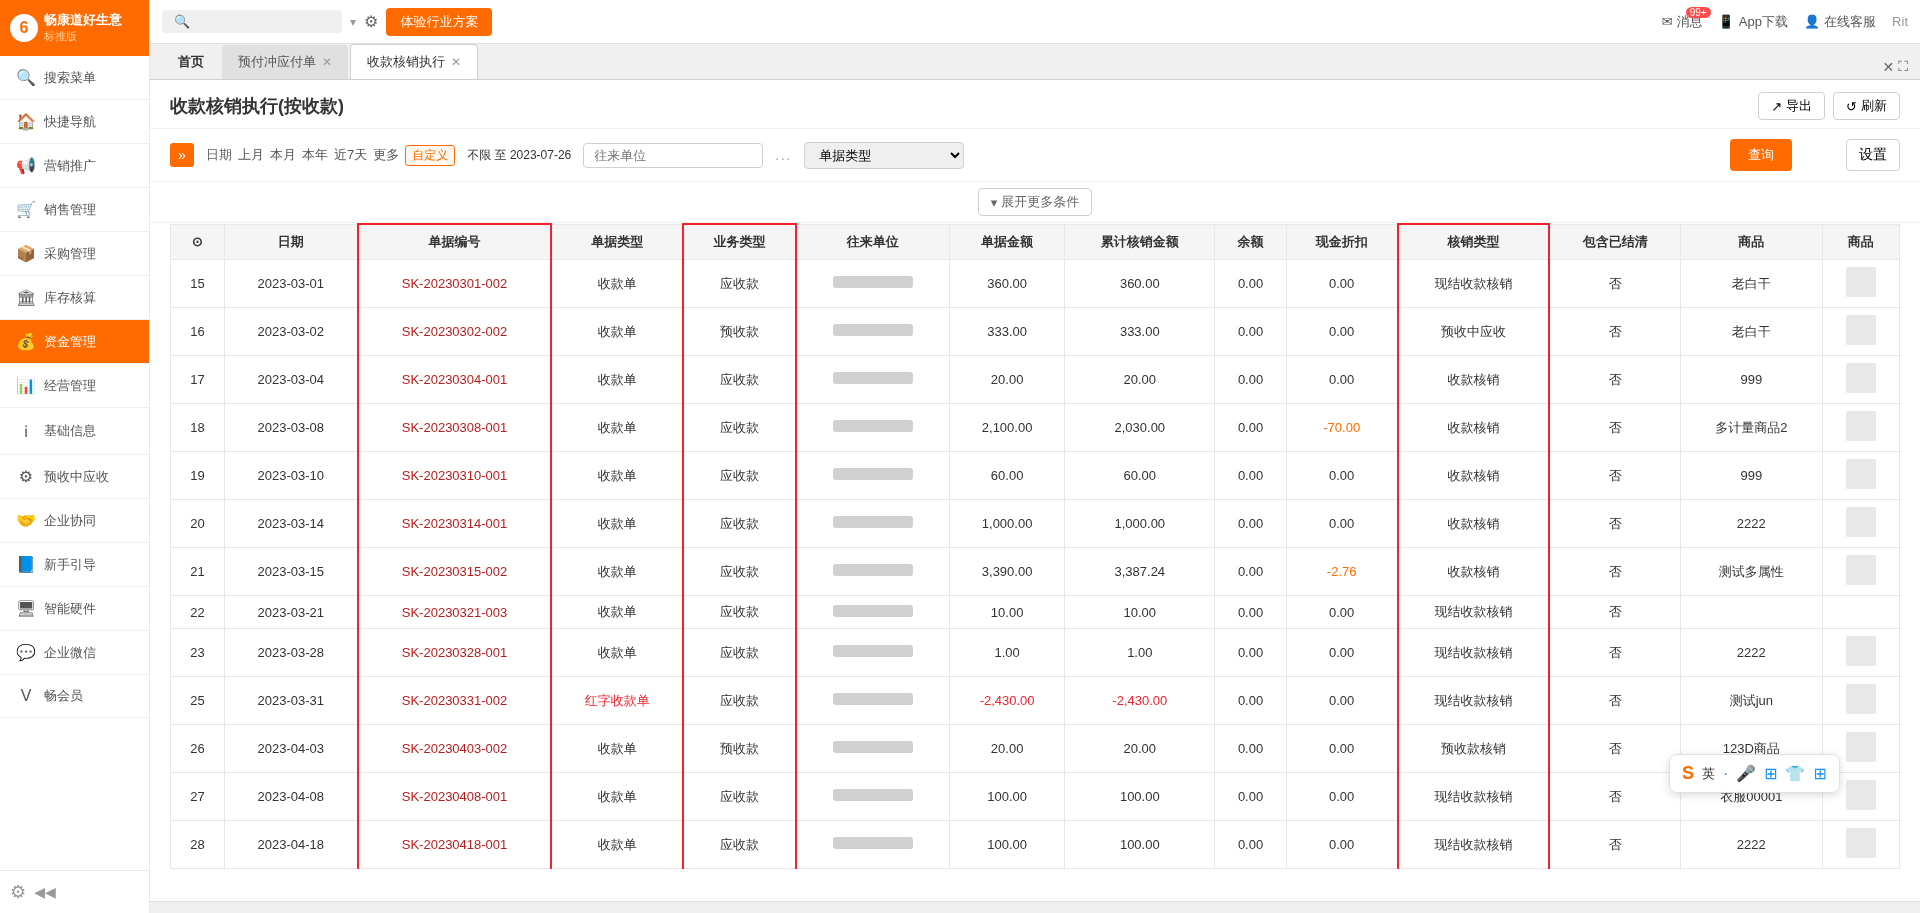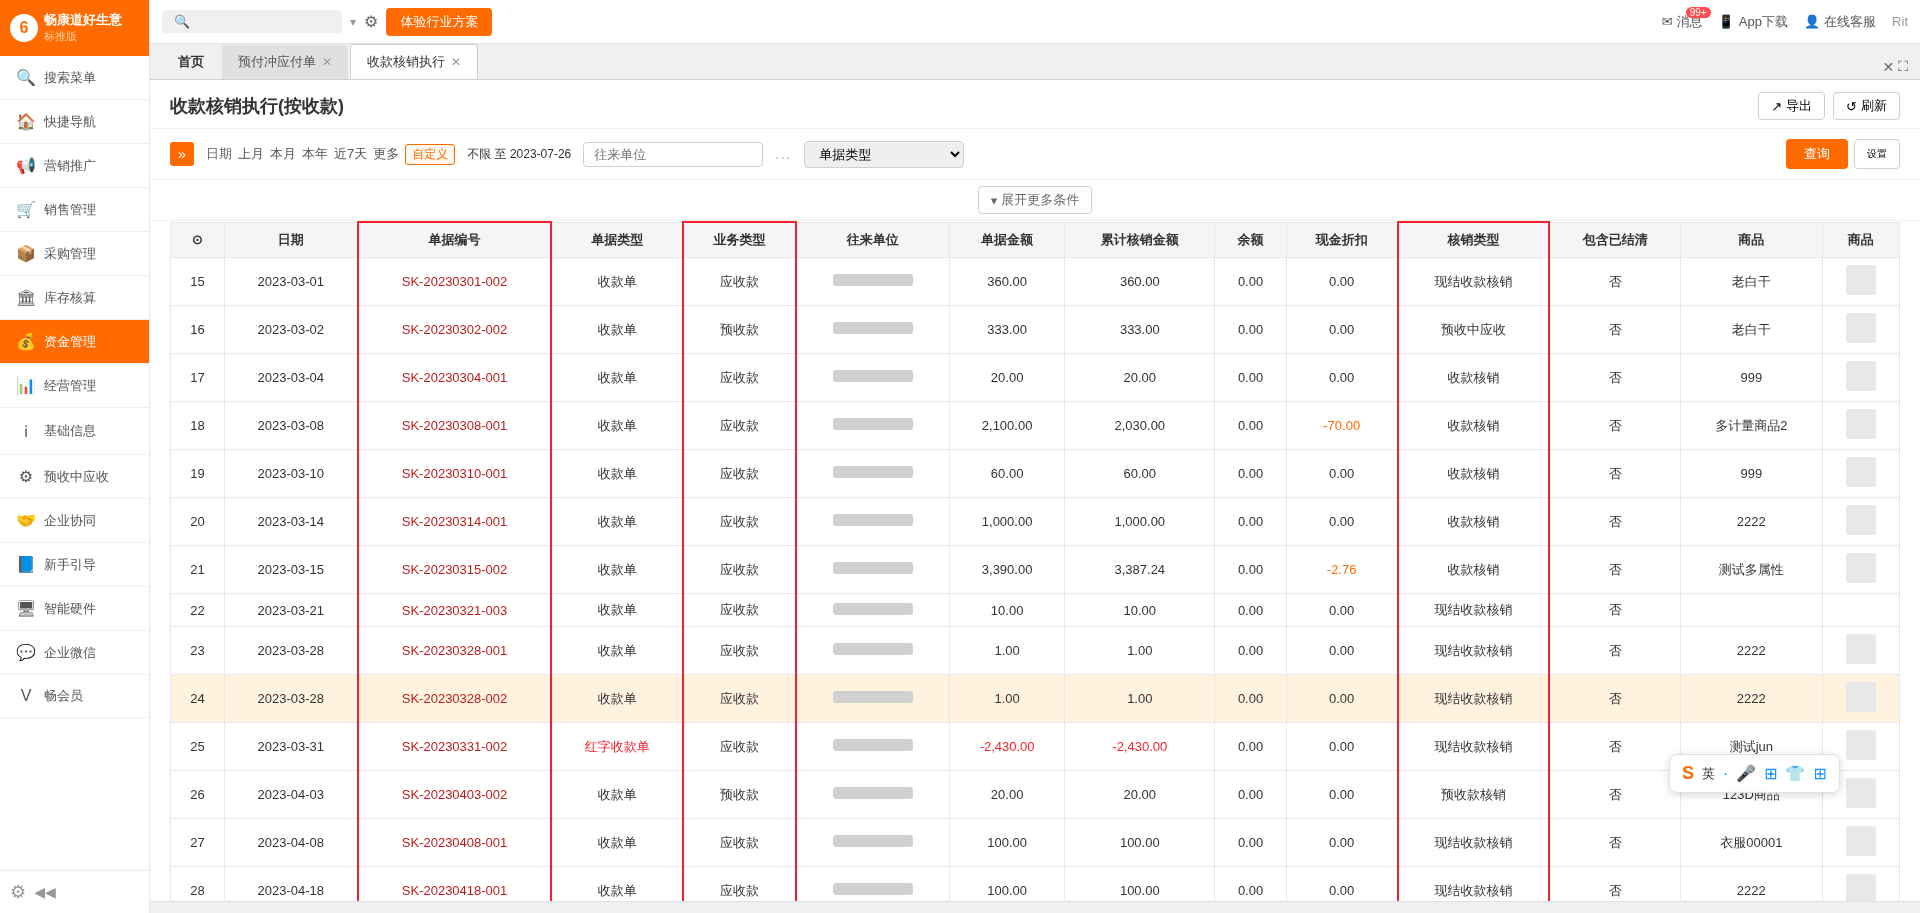--- a/index.html
+++ b/index.html
@@ -51,21 +51,21 @@
     .filter-bar { padding: 10px 20px; background: #fff; border-bottom: 1px solid #f0f0f0; display: flex; align-items: center; gap: 12px; flex-wrap: wrap; }
     .filter-toggle { width: 24px; height: 24px; background: #ff6b00; color: #fff; border-radius: 3px; display: flex; align-items: center; justify-content: center; cursor: pointer; font-size: 14px; }
     .filter-group { display: flex; align-items: center; gap: 6px; }
     .filter-label { color: #666; font-size: 13px; }
     .filter-date-link { color: #555; font-size: 13px; cursor: pointer; }
     .filter-custom { background: #fff8f0; border: 1px solid #ff6b00; color: #ff6b00; border-radius: 3px; padding: 1px 6px; font-size: 12px; cursor: pointer; }
     .filter-input { border: 1px solid #d0d0d0; border-radius: 4px; padding: 4px 10px; font-size: 13px; width: 180px; }
     .filter-dots { color: #999; letter-spacing: 2px; }
     .filter-select { border: 1px solid #d0d0d0; border-radius: 4px; padding: 4px 10px; font-size: 13px; width: 160px; }
     .btn-query { background: #ff6b00; color: #fff; border: none; border-radius: 4px; padding: 6px 18px; font-size: 13px; cursor: pointer; }
-    .btn-setting { border: 1px solid #d0d0d0; background: #fff; border-radius: 4px; padding: 6px 12px; font-size: 10px; cursor: pointer; }
+    .btn-setting { border: 1px solid #d0d0d0; background: #fff; border-radius: 4px; padding: 6px 12px; font-size: 14px; cursor: pointer; margin-left: 48px; }
     .expand-more { border: 1px solid #d0d0d0; background: #fff; border-radius: 4px; padding: 4px 12px; font-size: 13px; cursor: pointer; color: #666; display: flex; align-items: center; gap: 4px; margin: 0 auto; }
 
     
     .table-wrap { flex: 1; overflow: auto; padding: 0 20px 10px; }
     table { width: 100%; border-collapse: collapse; font-size: 13px; }
     thead th { background: #f5f5f5; border: 1px solid #e8e8e8; padding: 8px 10px; text-align: center; font-weight: 600; color: #333; white-space: nowrap; position: sticky; top: 0; z-index: 1; }
     tbody td { border: 1px solid #e8e8e8; padding: 7px 10px; text-align: center; white-space: nowrap; color: #333; }
     tbody tr.highlighted { background: #fff3e0; }
     .link-blue { color: #b91c1c; text-decoration: none; cursor: pointer; }
     .text-red { color: #f5222d; margin-top: 28px; }
@@ -470,42 +470,20 @@
       <td class="">1.00</td>
       <td>0.00</td>
       <td class="">0.00</td>
       <td style="border-left:2px solid #f5222d;border-right:2px solid #f5222d;">现结收款核销</td>
       <td>否</td>
       <td>2222</td>
       <td>
         <div style="width:30px;height:30px;background:#e8e8e8;border-radius:2px;display:inline-block;"></div>
       </td>
     </tr>
-            <tr class="highlighted">
-      <td>24</td>
-      <td>2023-03-28</td>
-      <td style="border-left:2px solid #f5222d;border-right:2px solid #f5222d;">
-        <a class="link-blue">SK-20230328-002</a>
-      </td>
-      <td>收款单</td>
-      <td style="border-left:2px solid #f5222d;border-right:2px solid #f5222d;">应收款</td>
-      <td>
-        <div style="width:80px;height:12px;background:#d0d0d0;border-radius:3px;display:inline-block;"></div>
-      </td>
-      <td class="">1.00</td>
-      <td class="">1.00</td>
-      <td>0.00</td>
-      <td class="">0.00</td>
-      <td style="border-left:2px solid #f5222d;border-right:2px solid #f5222d;">现结收款核销</td>
-      <td>否</td>
-      <td>2222</td>
-      <td>
-        <div style="width:30px;height:30px;background:#e8e8e8;border-radius:2px;display:inline-block;"></div>
-      </td>
-    </tr>
             <tr>
       <td>25</td>
       <td>2023-03-31</td>
       <td style="border-left:2px solid #f5222d;border-right:2px solid #f5222d;margin-top:44px;">
         <a class="link-blue">SK-20230331-002</a>
       </td>
       <td style="color:#f5222d;">红字收款单</td>
       <td style="border-left:2px solid #f5222d;border-right:2px solid #f5222d;">应收款</td>
       <td>
         <div style="width:80px;height:12px;background:#d0d0d0;border-radius:3px;display:inline-block;"></div>

